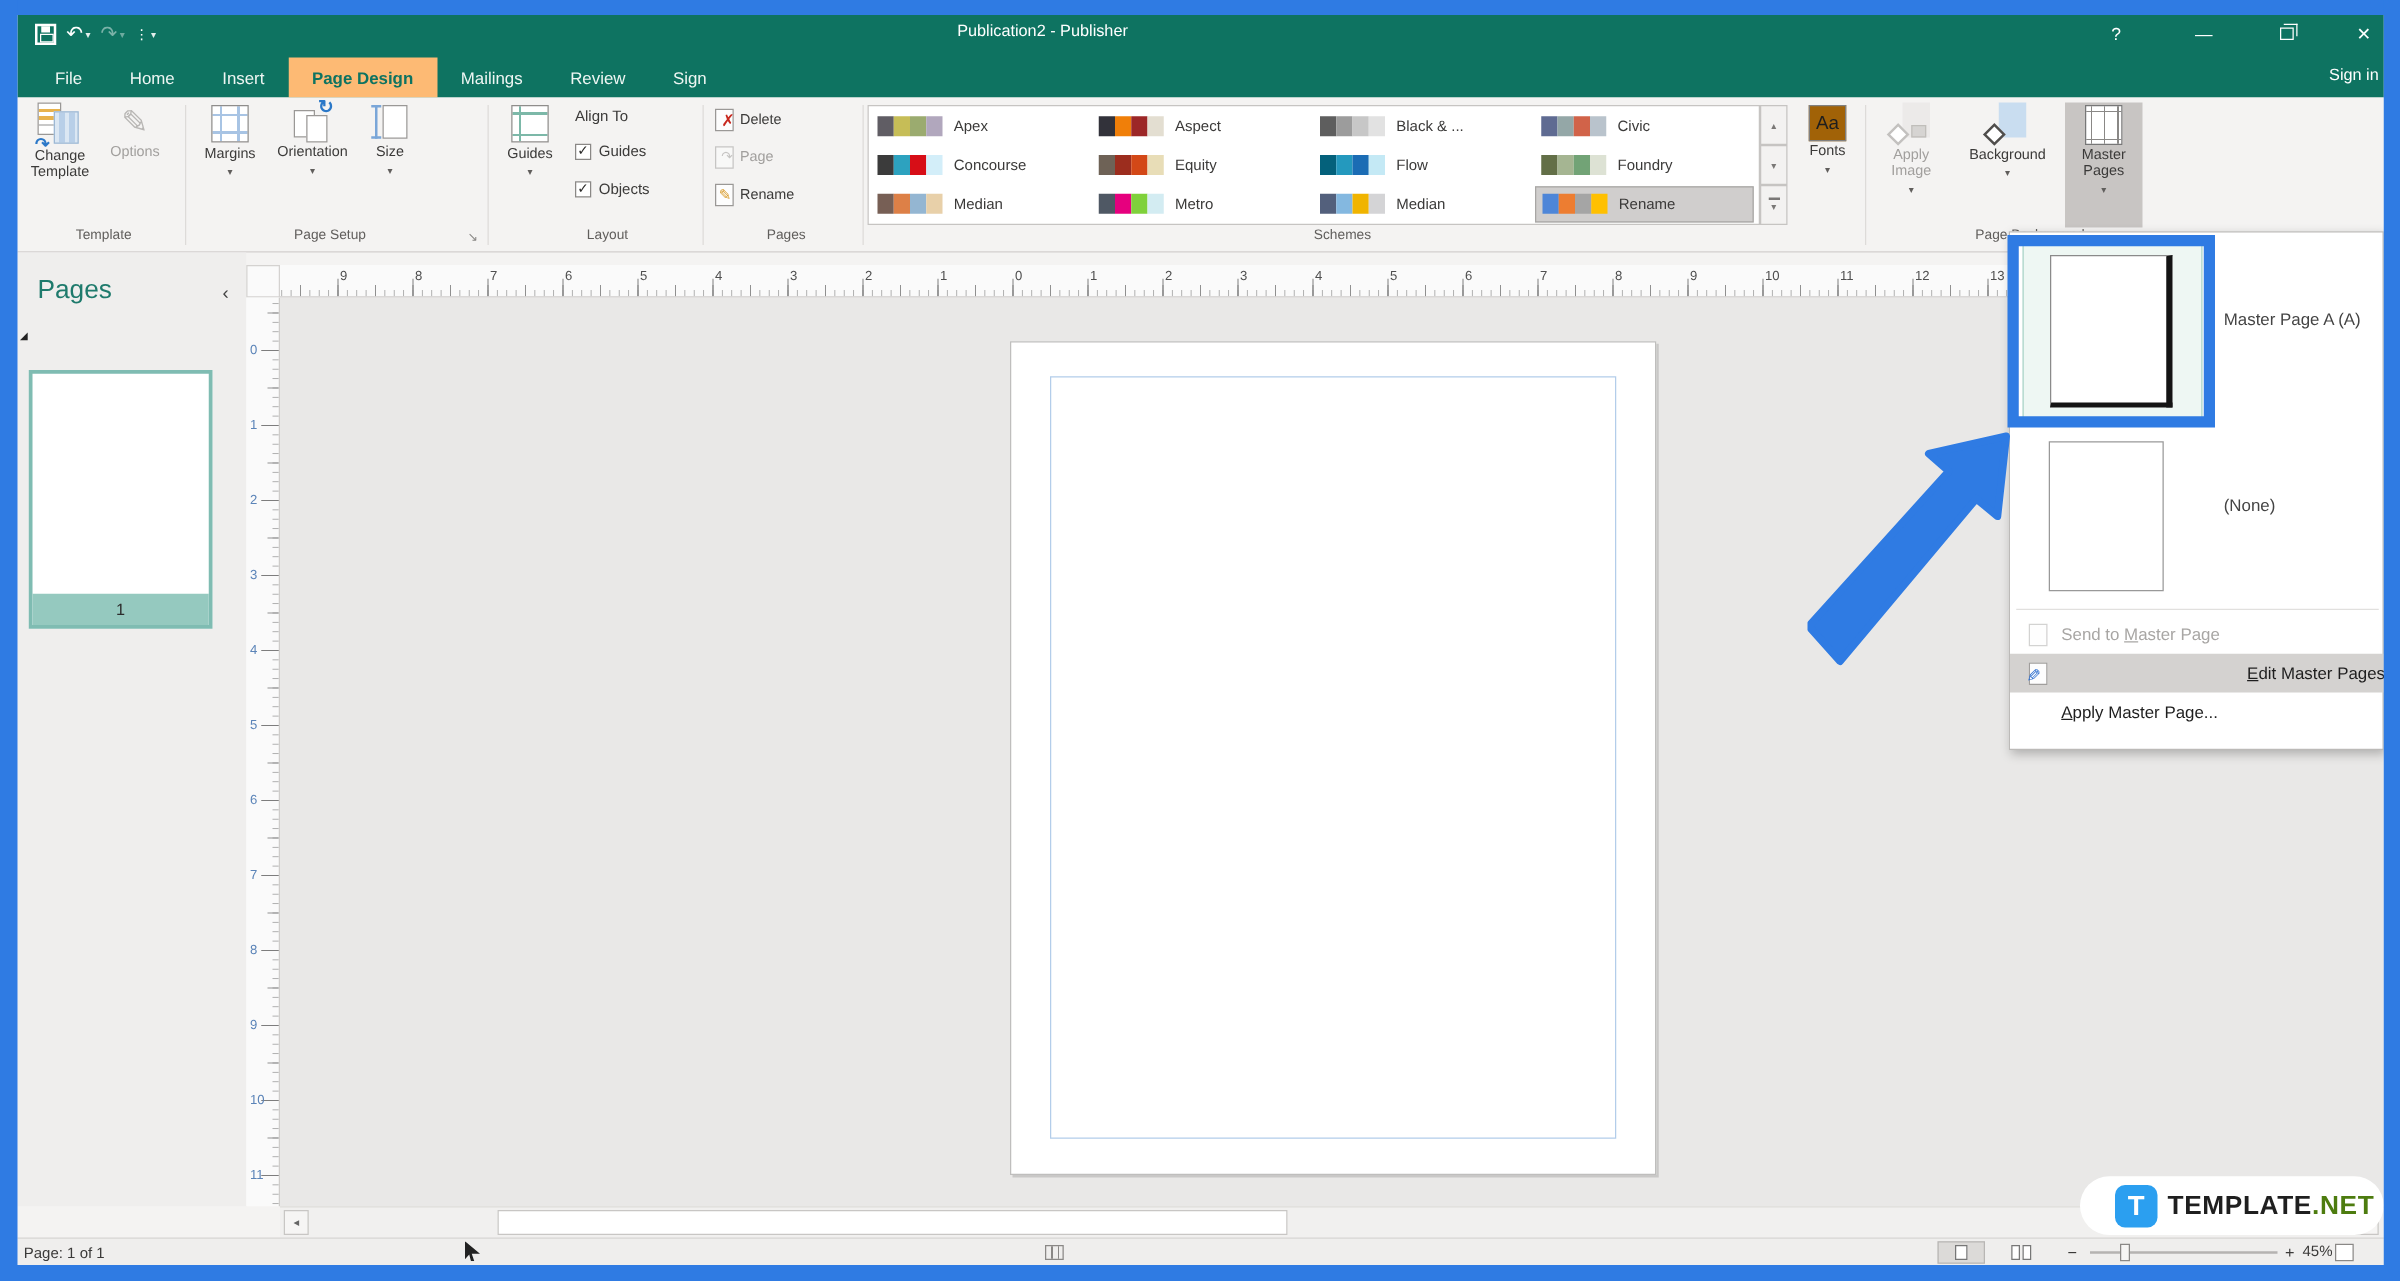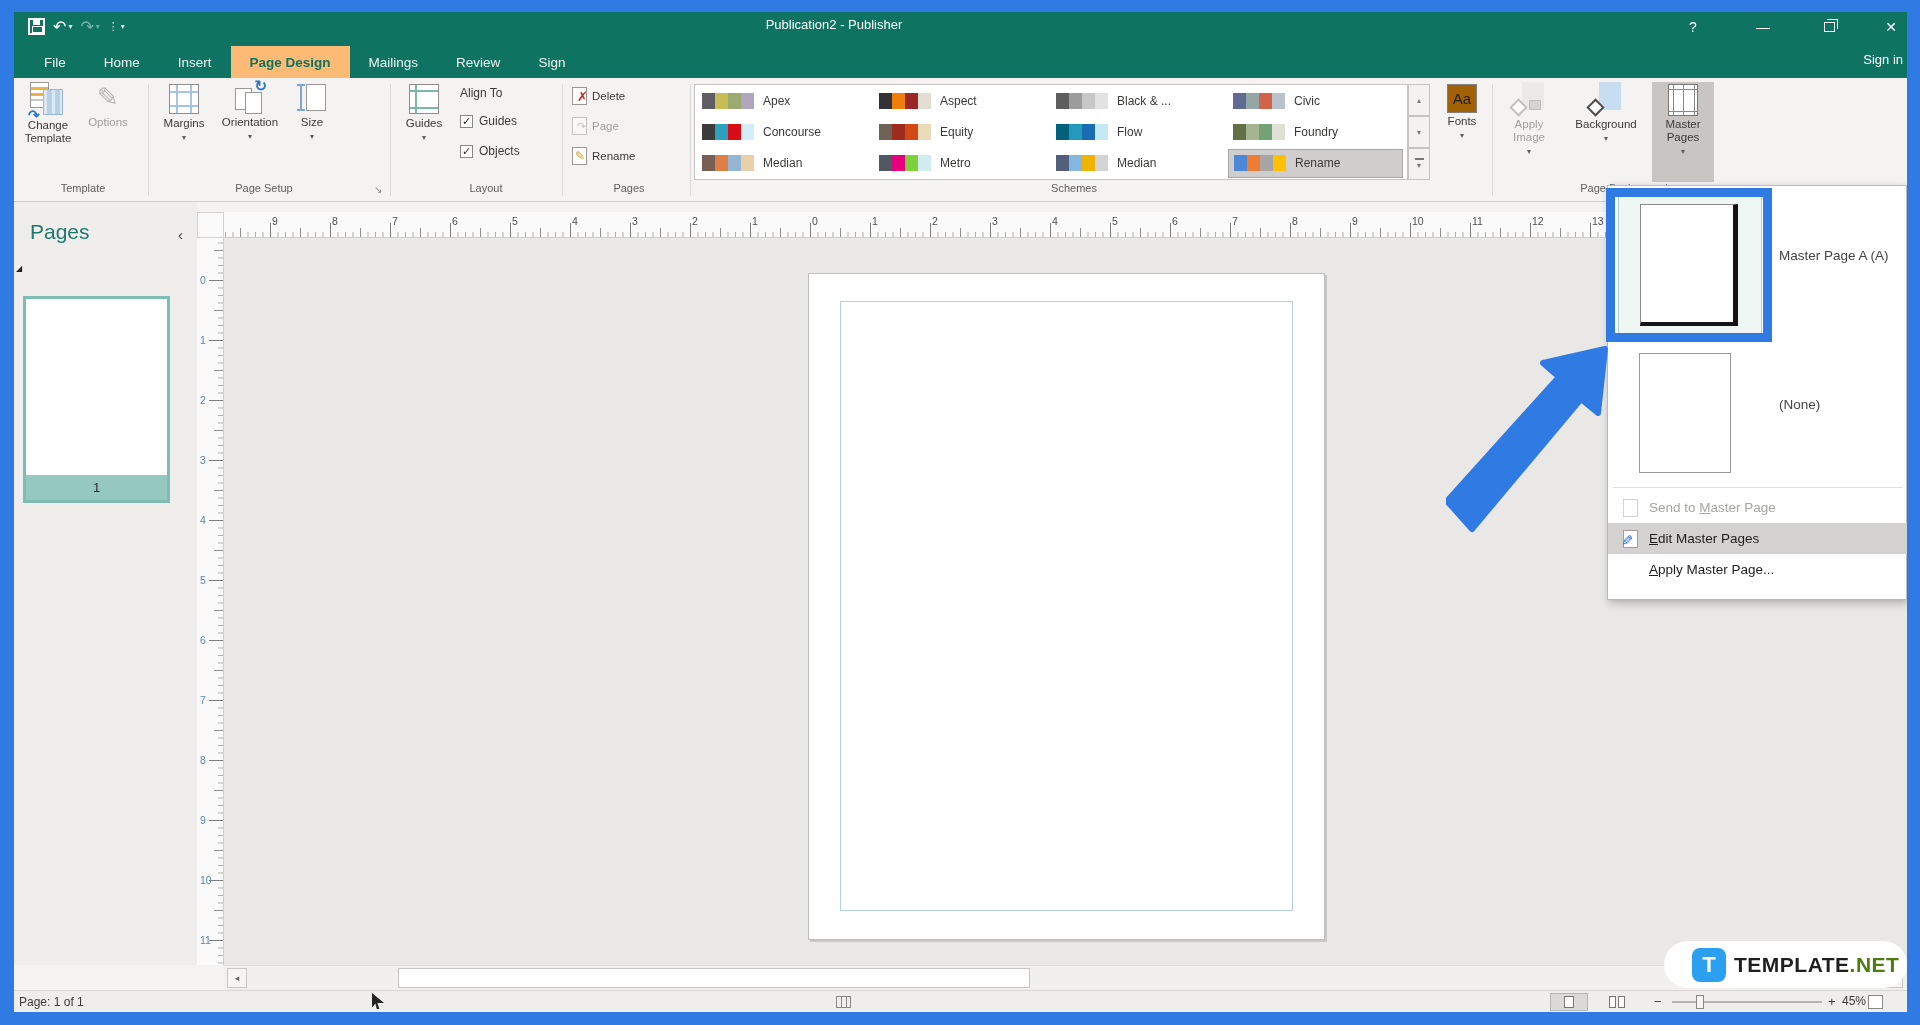--- a/index.html
+++ b/index.html
@@ -510,21 +510,21 @@
   <div id="mp-pageB"></div>
   <div id="mp-labelB">(None)</div>
   <div id="mp-sep"></div>
   <div id="mp-actions">
       <div class="mp-action disabled" style="top: 306px;">
         <span class="mic">
           <span class="mi-page" style="opacity: 0.45;"></span>
         </span>
         <span><span>Send to </span><span class="u">M</span><span>aster Page</span></span>
       </div>
-      <div class="mp-action hl" style="top: 337px;">
+      <div class="mp-action hl" style="top: 337px; justify-content: space-between;">
         <span class="mic">
           <span class="mi-page ed"></span>
         </span>
         <span><span></span><span class="u">E</span><span>dit Master Pages</span></span>
       </div>
       <div class="mp-action" style="top: 368px;">
         <span class="mic"></span>
         <span><span></span><span class="u">A</span><span>pply Master Page...</span></span>
       </div>
     </div>

